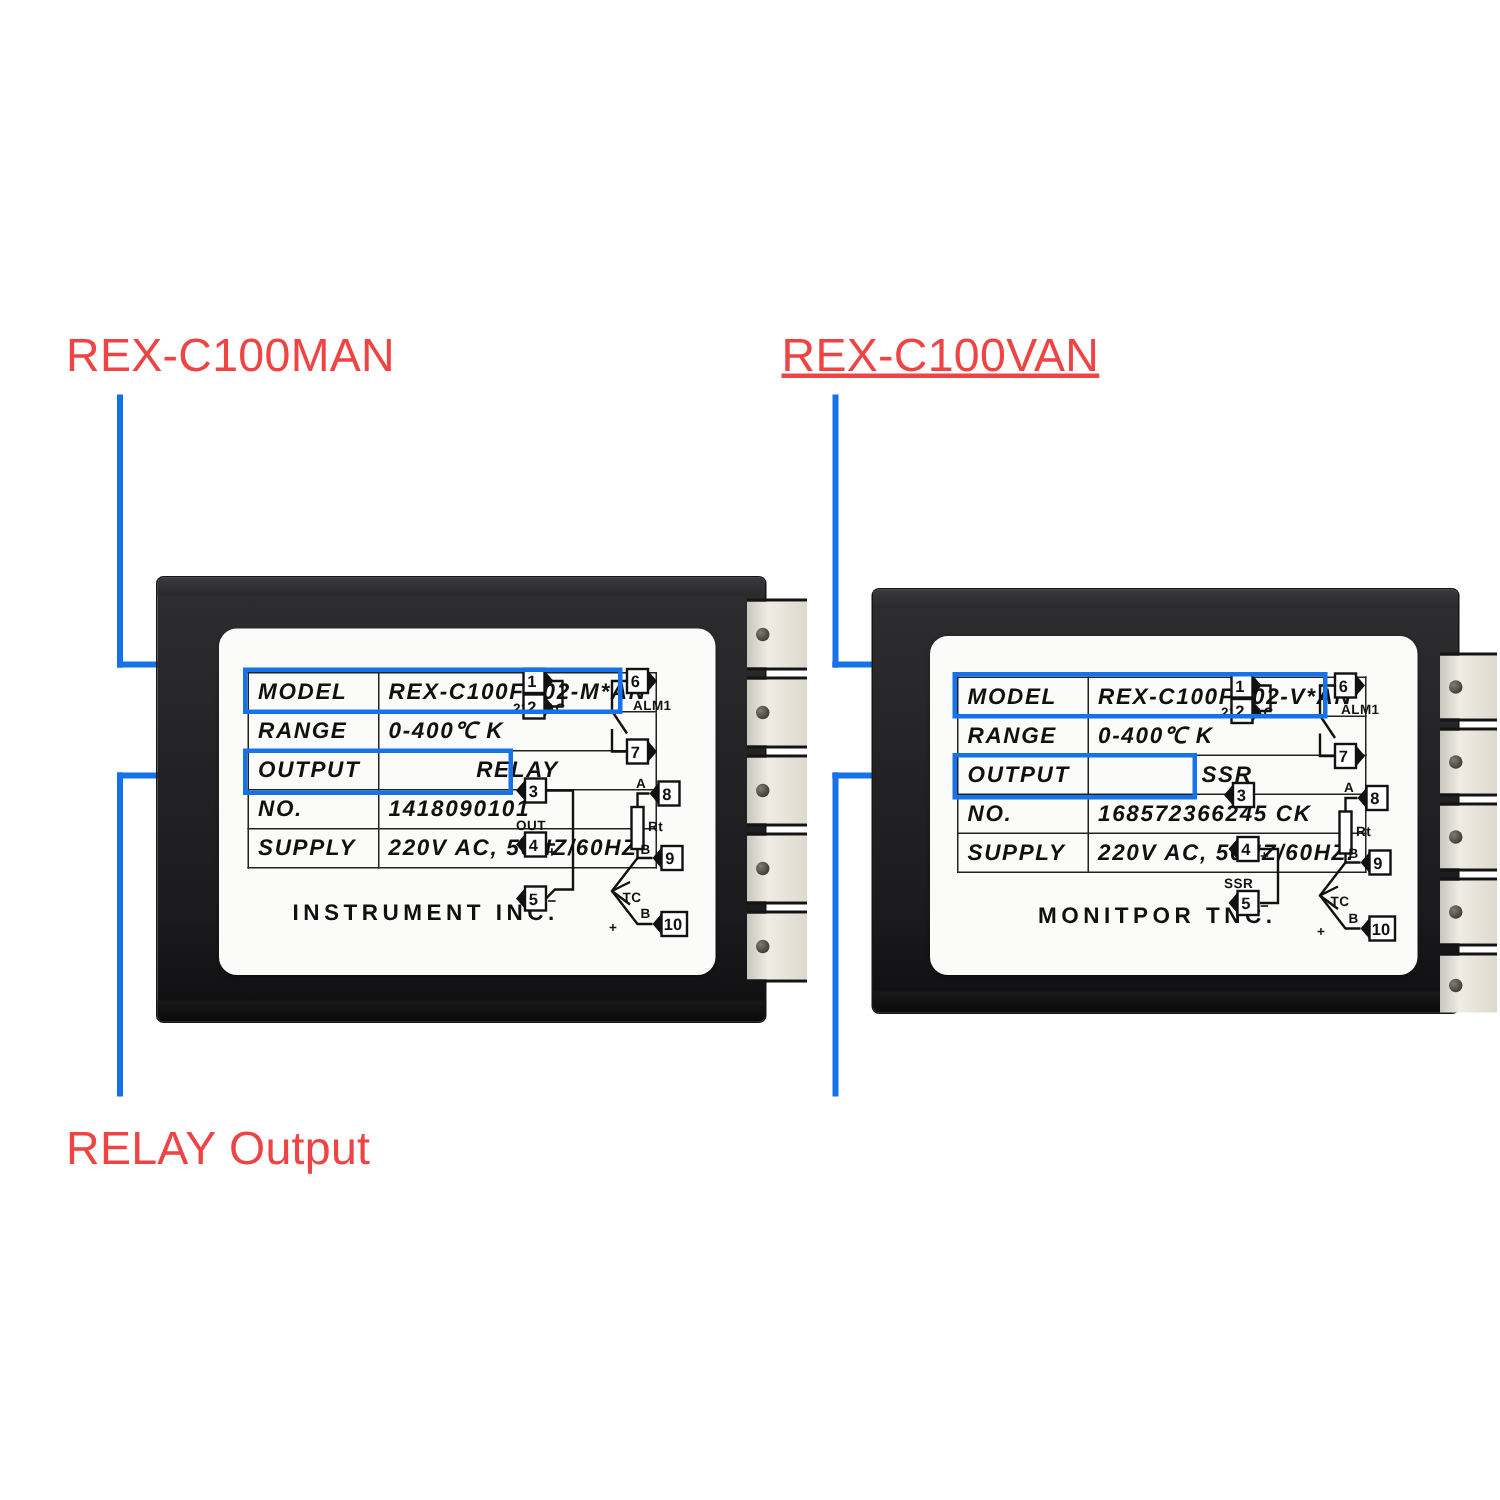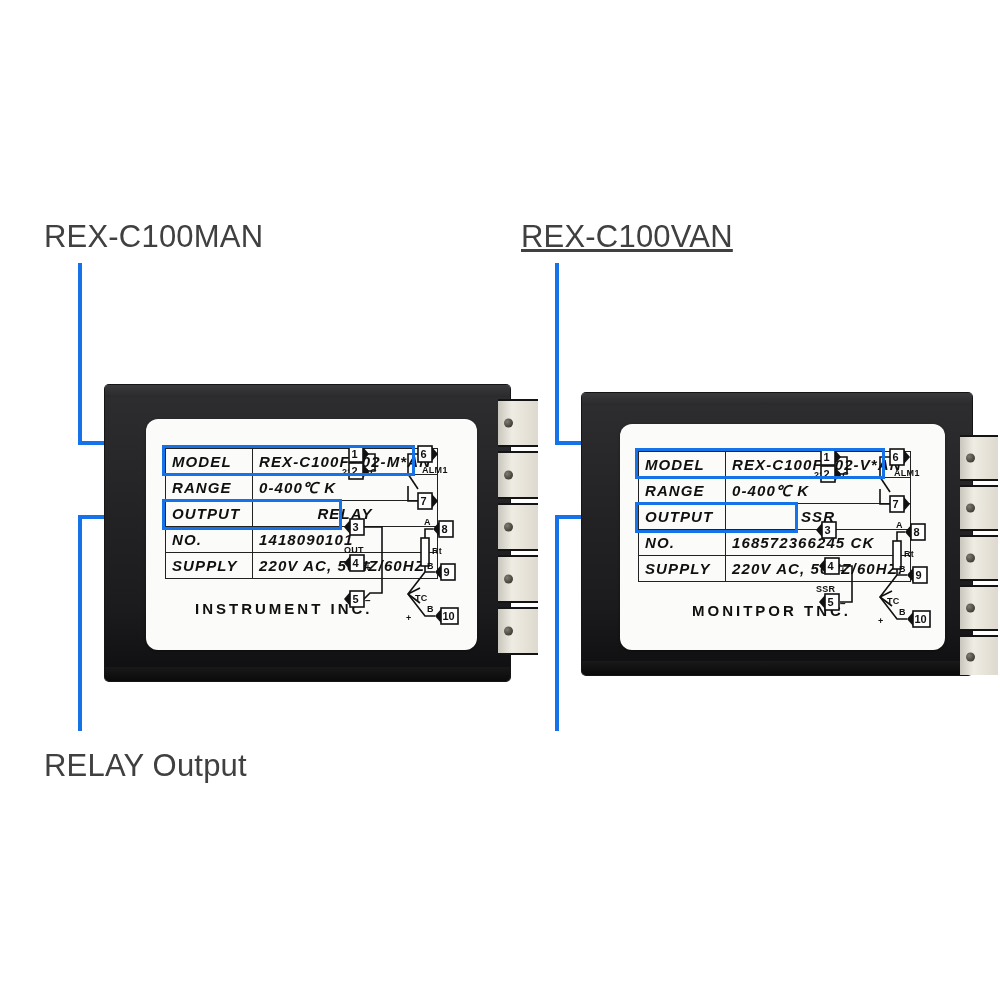--- a/index.html
+++ b/index.html
@@ -10,21 +10,21 @@
     overflow:hidden;
     position:relative;
   }
   .stage{position:absolute;left:0;top:0;width:1000px;height:1000px;}
 
   
   .annot{
     position:absolute;
     font-family:"Liberation Sans",sans-serif;
     font-size:31px;
-    color:#404040;
+    color:#ef4444;
     letter-spacing:0.2px;
     white-space:nowrap;
   }
   #annot-top-left{left:44px;top:219px;}
   #annot-top-right{left:521px;top:219px;text-decoration:underline;}
   #annot-bot-left{left:44px;top:748px;}
   #annot-bot-right{left:512px;top:748px;}
 
   
   .lead{position:absolute;background:#1672e8;}

